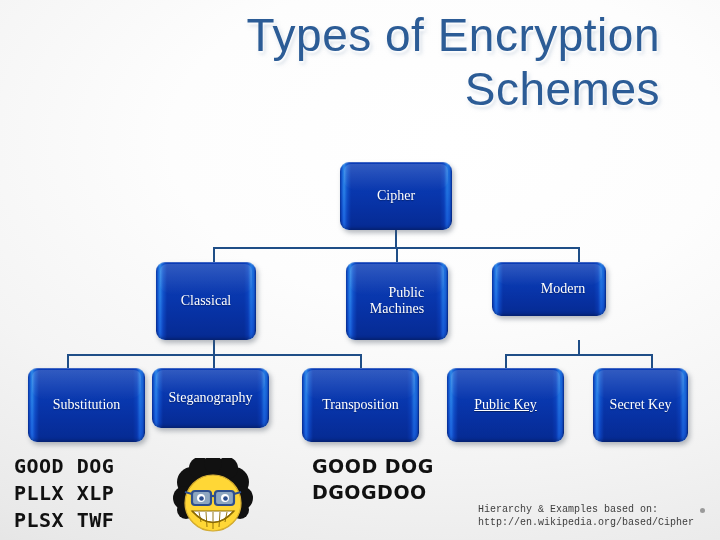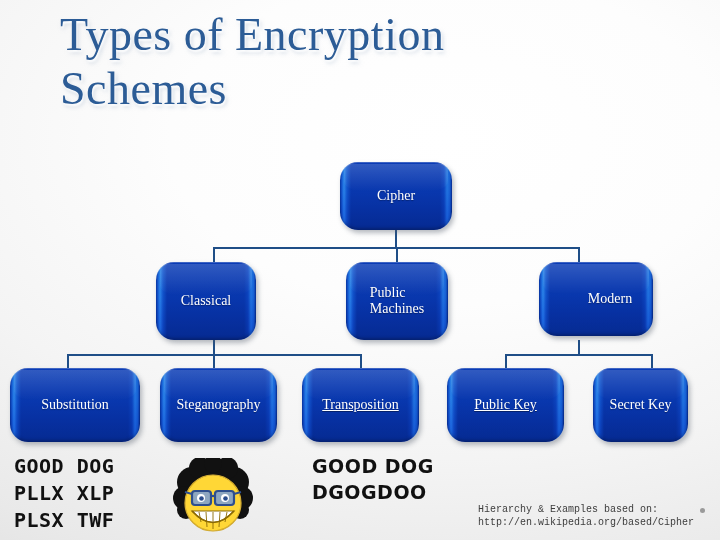--- a/index.html
+++ b/index.html
@@ -21,60 +21,60 @@
       radial-gradient(ellipse 120% 95% at 62% 26%, #ffffff 0%, #fdfdfd 32%, #f4f4f4 62%, #e9e9e9 88%, #e2e2e2 100%);
     overflow: hidden;
   }
 
   
   #title {
     position: absolute;
     left: 60px;
     top: 8px;
     width: 600px;
-    text-align: left;
-    font-family: Liberation Serif, serif;
+    text-align: right;
+    font-family: Liberation Sans, sans-serif;
     font-size: 46px;
     line-height: 54px;
     color: #2c5c96;
     letter-spacing: 0.5px;
     text-shadow: 1px 2px 2px rgba(255,255,255,0.95),
                  2px 3px 4px rgba(170,185,205,0.55);
     white-space: pre-line;
   }
 
   
   .line {
     position: absolute;
     background: #1f4e87;
   }
   .vline { width: 2px; }
   .hline { height: 2px; }
 
   
   .node {
     position: absolute;
-    border-radius: 18px;
+    border-radius: 9px;
     box-sizing: border-box;
     background:
       linear-gradient(to right,
         #1d4d8f 0px, #4a80c4 2px, #8fb6e0 4px, #3c74b8 7px,
         #1d4d8f 11px, #1d4d8f calc(100% - 12px),
         #2a5ea5 calc(100% - 8px), #6ea0d4 calc(100% - 5px),
         #4d84c4 calc(100% - 2px), #143e73 100%),
       linear-gradient(to bottom, #2a62ab 0%, #255ba2 45%, #1e4f93 72%, #1a4682 100%);
     background-blend-mode: overlay, normal;
     box-shadow: 2px 3px 5px rgba(80,90,105,0.42),
                 inset 0 1px 0 rgba(255,255,255,0.22),
                 inset 0 -2px 3px rgba(0,0,0,0.22);
     color: #ffffff;
     font-family: "Liberation Serif", "DejaVu Serif", serif;
     font-size: 14px;
     line-height: 16px;
-    text-align: left;
+    text-align: right;
     display: flex;
     align-items: center;
     justify-content: center;
     white-space: pre-line;
     text-shadow: 0 1px 1px rgba(0,0,0,0.35);
   }
   
   .node::before {
     content: "";
     position: absolute;
@@ -167,27 +167,27 @@
   <div class="line vline" style="left:505px; top:354px; height:15px;"></div>
   <div class="line vline" style="left:651px; top:354px; height:15px;"></div>
 
   <div class="node" style="left:340px; top:162px; width:112px; height:68px;">Cipher</div>
 
   <div class="node" style="left:156px; top:262px; width:100px; height:78px;">Classical</div>
 
   <div class="node" style="left:346px; top:262px; width:102px; height:78px;">Public
 Machines</div>
 
-  <div class="node" style="left:539px; top:262px; width:114px; height:74px;padding-left:28px;">Modern</div>
-
-  <div class="node" style="left:10px; top:368px; width:130px; height:74px;">Substitution</div>
-
-  <div class="node" style="left:160px; top:368px; width:117px; height:74px;">Steganography</div>
-
-  <div class="node" style="left:302px; top:368px; width:117px; height:74px;text-decoration:underline;">Transposition</div>
+  <div class="node" style="left:492px; top:262px; width:114px; height:54px;padding-left:28px;">Modern</div>
+
+  <div class="node" style="left:28px; top:368px; width:117px; height:74px;">Substitution</div>
+
+  <div class="node" style="left:152px; top:368px; width:117px; height:60px;">Steganography</div>
+
+  <div class="node" style="left:302px; top:368px; width:117px; height:74px;">Transposition</div>
 
   <div class="node" style="left:447px; top:368px; width:117px; height:74px;text-decoration:underline;">Public Key</div>
 
   <div class="node" style="left:593px; top:368px; width:95px; height:74px;">Secret Key</div>
 
   <div id="example-left">GOOD  DOG
 PLLX  XLP
 PLSX  TWF</div>
 
   <div id="example-middle">GOOD  DOG

